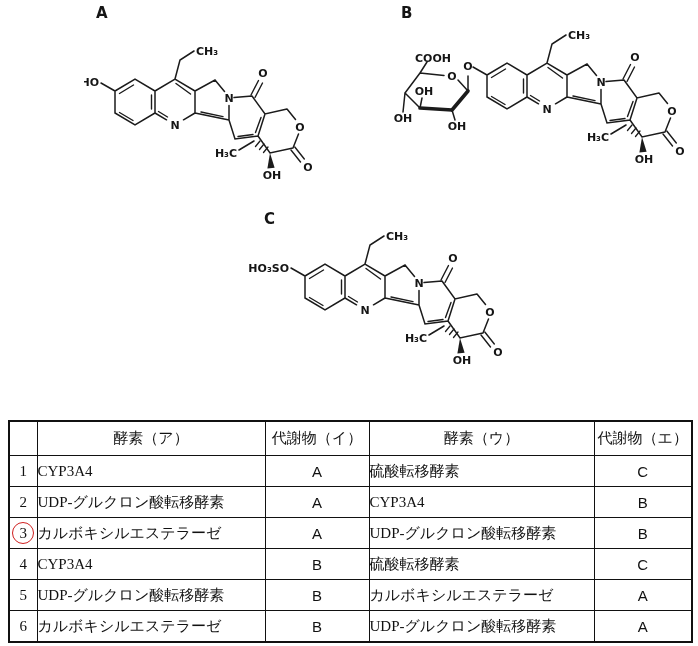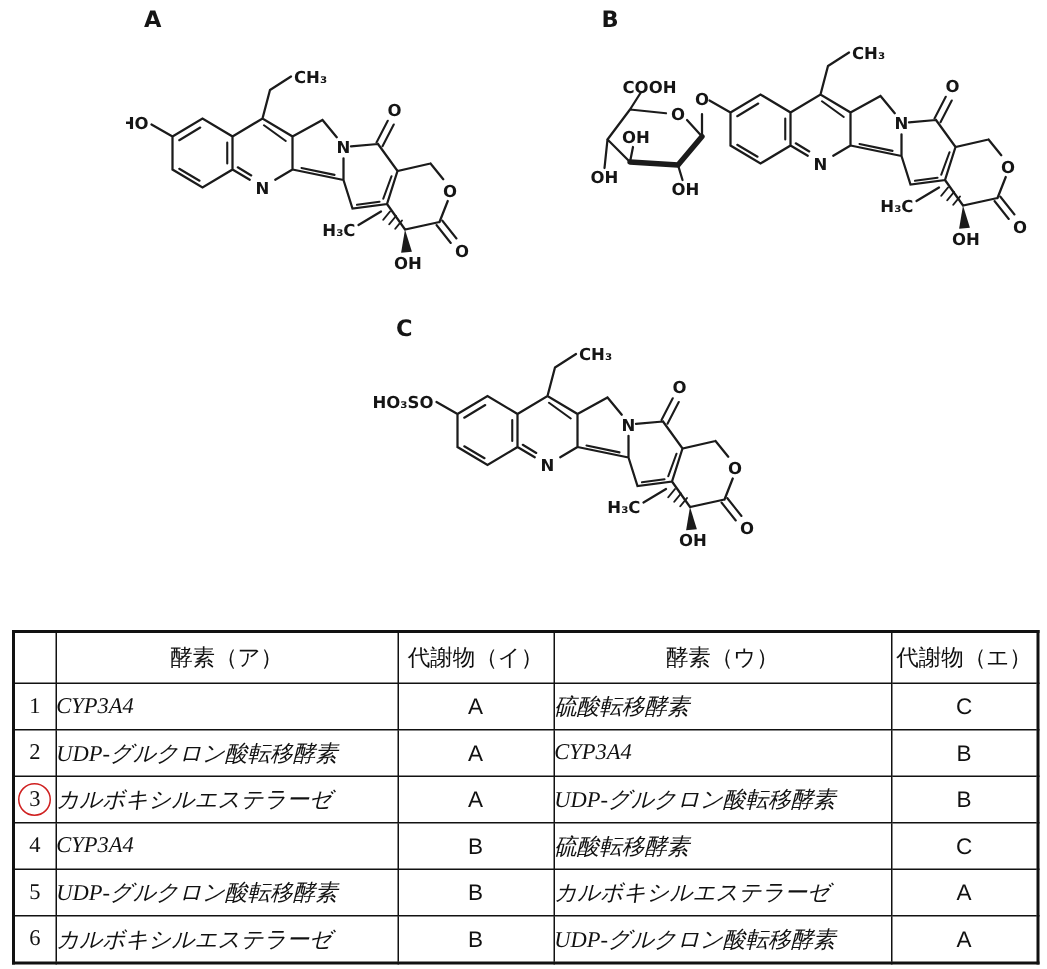--- a/index.html
+++ b/index.html
@@ -11,21 +11,21 @@
   .struct{position:absolute;}
   
   table.metab{position:absolute;left:8px;top:420px;width:683px;border-collapse:collapse;
               table-layout:fixed;background:#fff;}
   table.metab td,table.metab th{border:1.5px solid #111;padding:0;font-weight:normal;
               font-size:15px;overflow:hidden;white-space:nowrap;}
   table.metab{border:2.5px solid #111;}
   table.metab th{height:33px;text-align:center;font-size:15px;margin-left:42px;}
   table.metab td{height:30px;}
   td.num{text-align:center;}
-  td.enz{text-align:left;padding-left:8px;font-size:15.5px;font-style:italic;}
+  td.enz{text-align:left;padding-left:8px;font-size:15.5px;}
   td.met{text-align:center;font-family:"Liberation Sans",sans-serif;font-weight:bold;font-size:14px;}
   .circ{display:inline-flex;width:20px;height:20px;border:1.6px solid #cf2020;border-radius:50%;
         align-items:center;justify-content:center;line-height:1;}
 </style>
 </head>
 <body>
 
 <div class="canvas">
 
   <svg width="0" height="0" style="position:absolute" aria-hidden="true">

